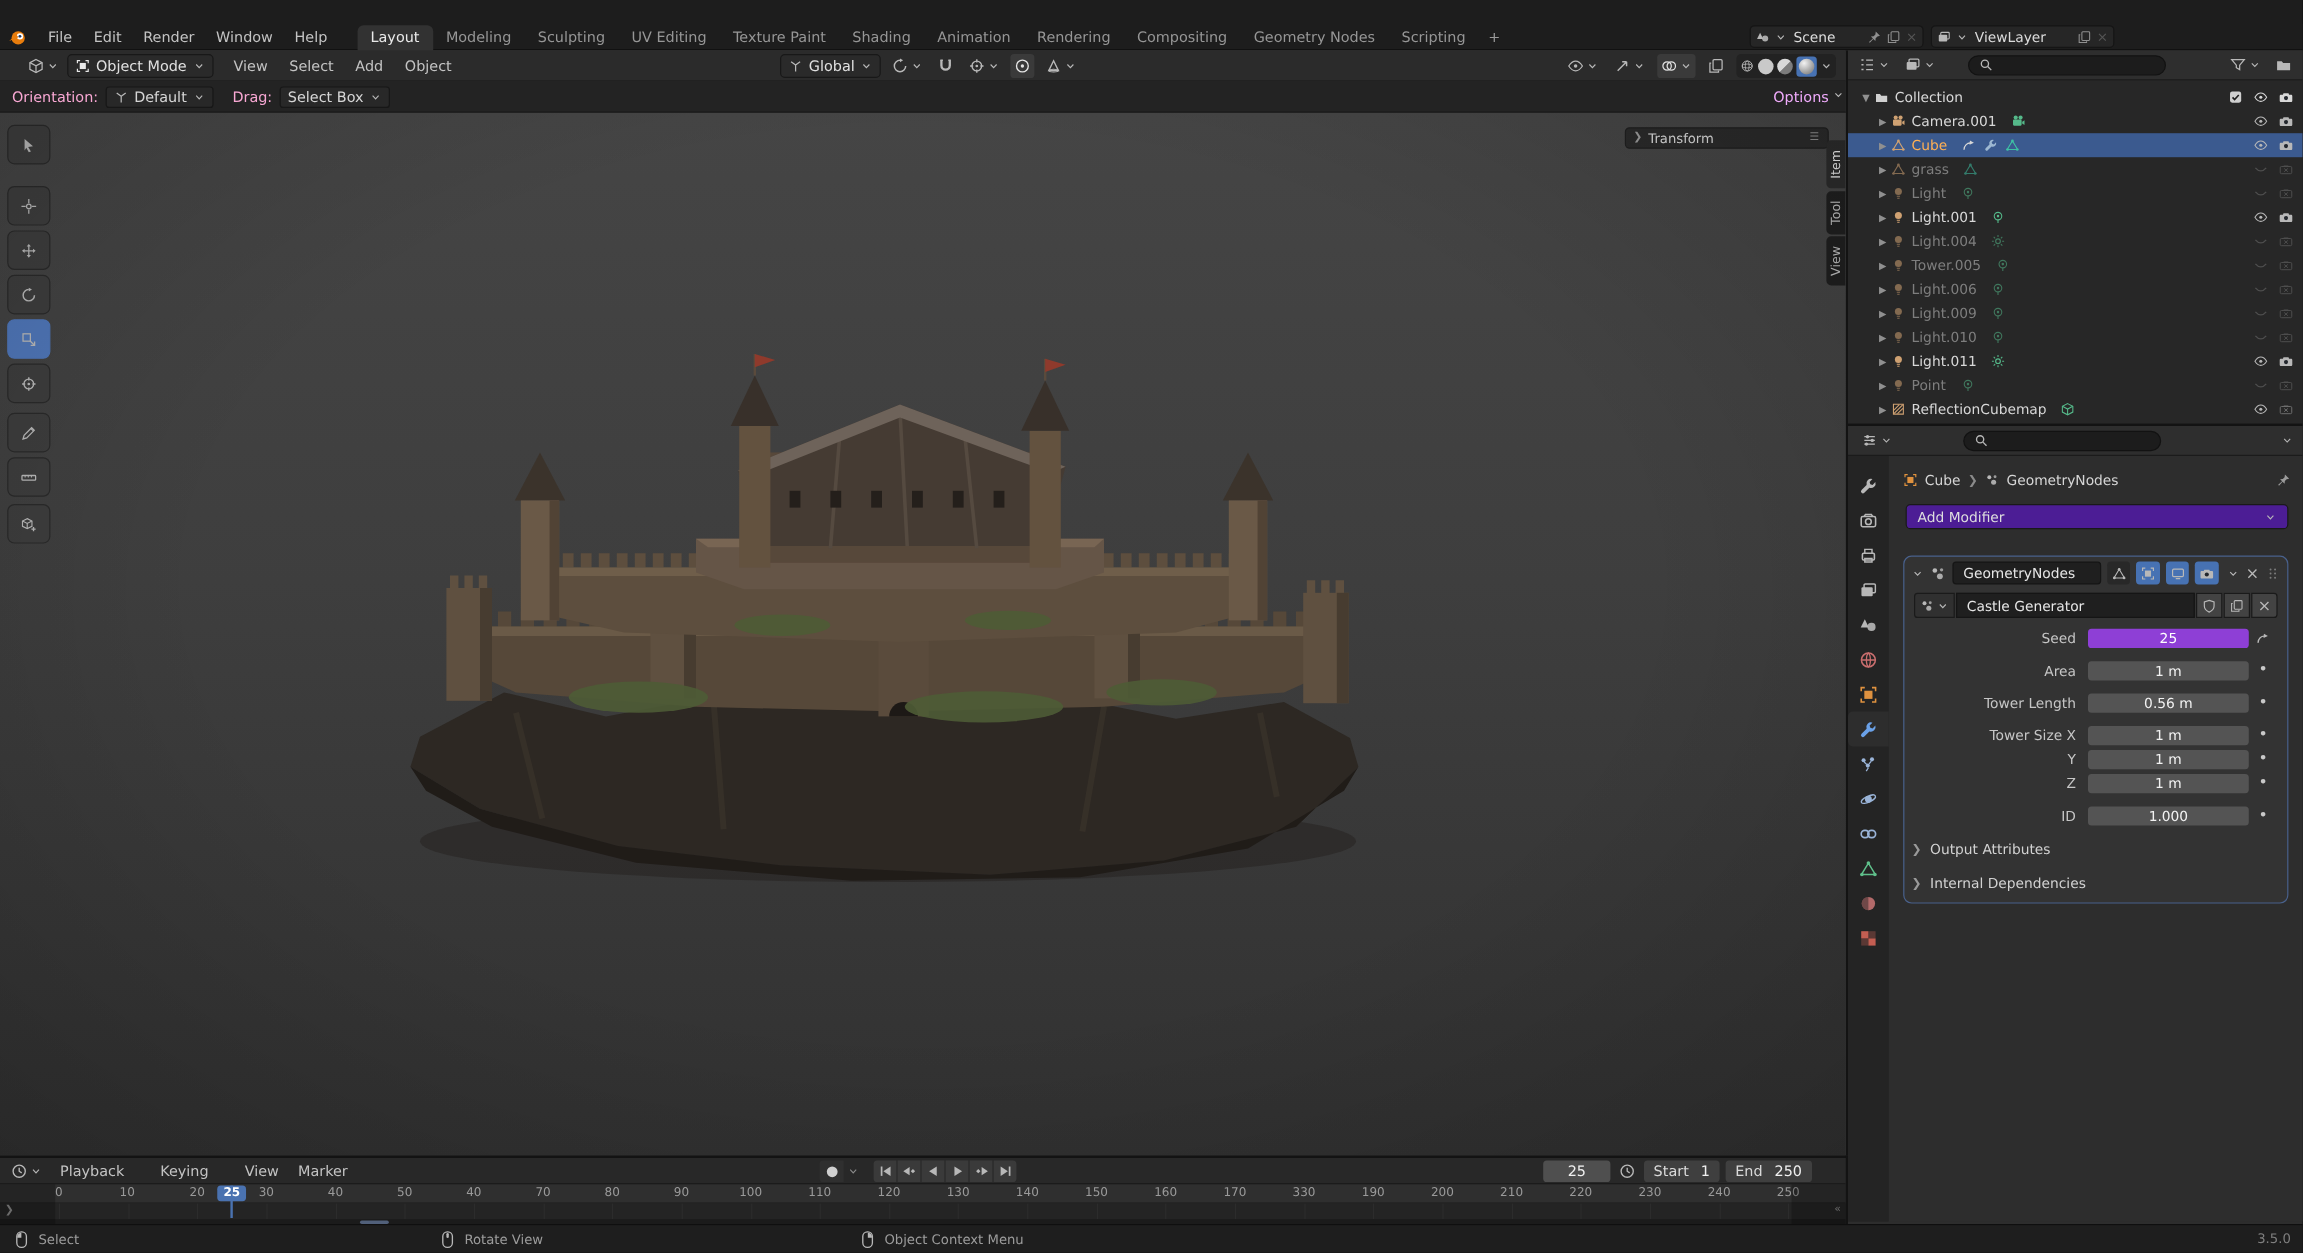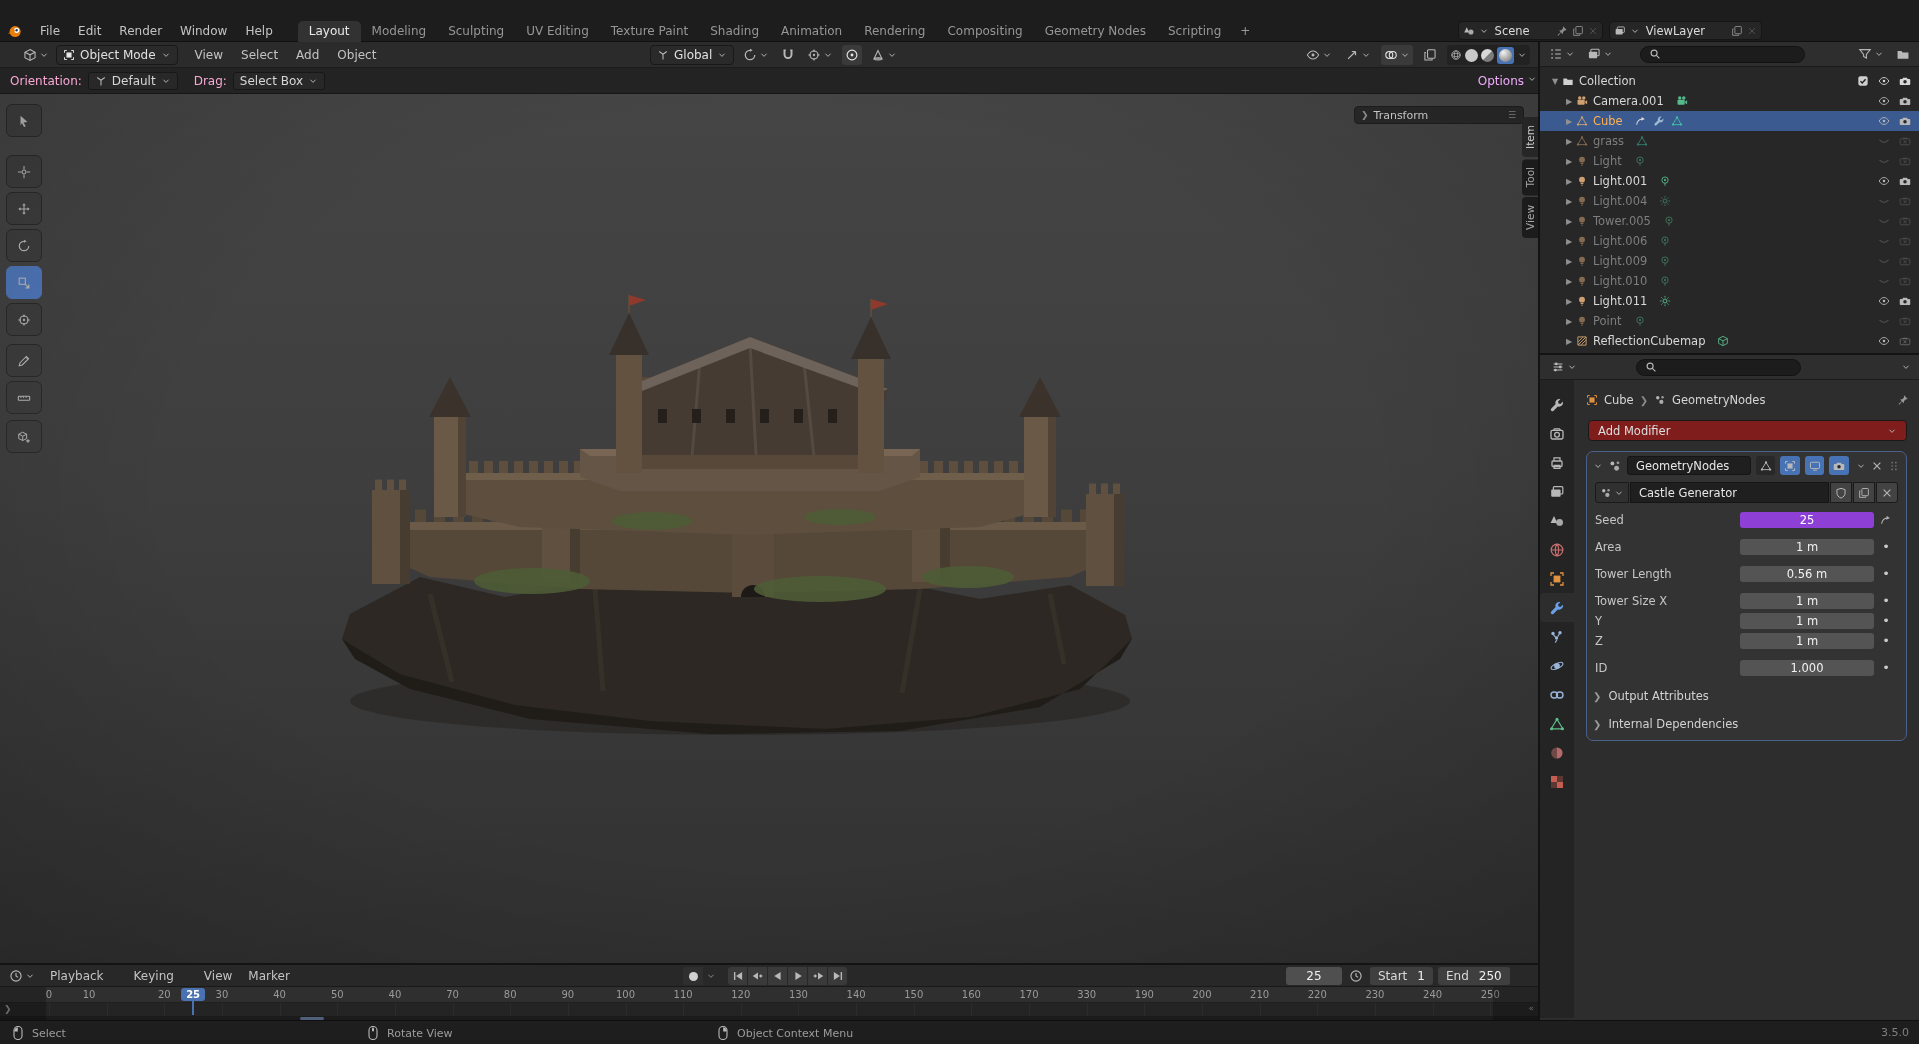--- a/index.html
+++ b/index.html
@@ -85,37 +85,37 @@
 #props{position:relative;height:663px}
 #pr-head{height:25px;background:#2e2e2e;display:flex;align-items:center;padding:0 8px;gap:8px;border-bottom:1px solid #1b1b1b}
 #pr-tabs{position:absolute;left:0;top:25px;bottom:0;width:34px;background:#242424;display:flex;flex-direction:column;align-items:center;padding-top:10px}
 .ptab{width:34px;height:29px;display:flex;align-items:center;justify-content:center;color:#a3a3a3}
 .ptab.act{background:#2d2d2d;border-radius:4px 0 0 4px}
 .tw{color:#c96e6e}.to{color:#e0923f}.tb{color:#6aa1e8}.tg{color:#5fc08b}.tm{color:#b36a6a}.tr{color:#c45e52}.tp{color:#9ab4d8}
 #pr-body{position:absolute;left:34px;top:25px;right:0;bottom:0;background:#2d2d2d;padding:8px 10px 0 12px;font-size:11.5px}
 #crumb{display:flex;align-items:center;gap:6px;height:24px;color:#d6d6d6}
 #crumb .sep{color:#8a8a8a;font-size:10px}
 #crumb .pin{margin-left:auto;color:#9a9a9a}
-#addmod{display:flex;align-items:center;height:21px;background:#7f1d1d;border:1px solid #191919;border-radius:4px;margin:8px 2px 10px;padding:0 9px;color:#dedede}
+#addmod{display:flex;align-items:center;height:21px;background:#4c1d95;border:1px solid #191919;border-radius:4px;margin:8px 2px 22px;padding:0 9px;color:#dedede}
 #addmod .ic{margin-left:auto}
 #modpanel{background:#333;border:1px solid #49618c;border-radius:7px;margin-right:2px;padding-bottom:8px}
 #mod-head{display:flex;align-items:center;height:27px;padding:0 6px;gap:5px}
 .namefield{background:#1f1f1f;border:1px solid #151515;border-radius:3px;height:19px;display:flex;align-items:center;padding:0 8px;color:#e6e6e6}
 #mod-head .namefield{width:132px}
 .tgl{width:21px;height:19px;border-radius:3px;display:flex;align-items:center;justify-content:center;background:#282828;color:#9d9d9d}
 .tgl.on{background:#4772b3;color:#eef3fa}
 #grp-row{display:flex;align-items:center;height:21px;margin:3px 8px 8px;gap:1px}
 .gbtn{height:21px;background:#303030;border:1px solid #1a1a1a;display:flex;align-items:center;padding:0 4px;gap:2px;color:#b5b5b5}
 .gbtn.first{border-radius:3px 0 0 3px}
 #grp-row .namefield{flex:1;border-radius:0;height:21px}
 .gbtn.lite{background:#434343}
 .gbtn.last{border-radius:0 3px 3px 0}
 .frow{display:flex;align-items:center;height:17px;margin:3px 8px 0}
 .frow.gap{margin-top:10px}
-.flab{width:145px;padding-right:10px;color:#c6c6c6;white-space:nowrap}
+.flab{width:145px;text-align:right;padding-right:10px;color:#c6c6c6;white-space:nowrap}
 .fval{flex:1;background:#545454;border-radius:3px;height:16px;display:flex;align-items:center;justify-content:center;color:#f2f2f2}
 .fval.purple{background:#8e3fd6;color:#fff}
 .fright{width:24px;display:flex;justify-content:center;color:#c9c9c9}
 .adot{font-size:13px;line-height:10px}
 .fsec{display:flex;align-items:center;gap:7px;color:#d2d2d2;margin:12px 6px 0;height:16px}
 .fsec .ch{color:#9a9a9a;font-size:10px}
 
 #tl-head{position:relative;height:22px;background:#282828;display:flex;align-items:center;padding-left:6px;gap:4px;border-bottom:1px solid #191919}
 #tl-menus{display:flex;align-items:center}
 #tl-menus .menu{display:flex;align-items:center;gap:4px;padding:0 8px}
@@ -1421,21 +1421,21 @@
           <span style="color:#f0f0f0">1</span>
         </div>
         <div class="sefield">
           <span>End</span>
           <span style="color:#f0f0f0">250</span>
         </div>
       </div>
     </div>
     <div id="ruler">
         <span class="tick" style="left:49px">0</span>
-        <span class="tick" style="left:89px">10</span>
+        <span class="tick" style="left:106px">10</span>
         <span class="tick" style="left:164.3px">20</span>
         <span class="tick" style="left:221.95px">30</span>
         <span class="tick" style="left:279.6px">40</span>
         <span class="tick" style="left:337.25px">50</span>
         <span class="tick" style="left:394.9px">40</span>
         <span class="tick" style="left:452.54999999999995px">70</span>
         <span class="tick" style="left:510.2px">80</span>
         <span class="tick" style="left:567.85px">90</span>
         <span class="tick" style="left:625.5px">100</span>
         <span class="tick" style="left:683.15px">110</span>

